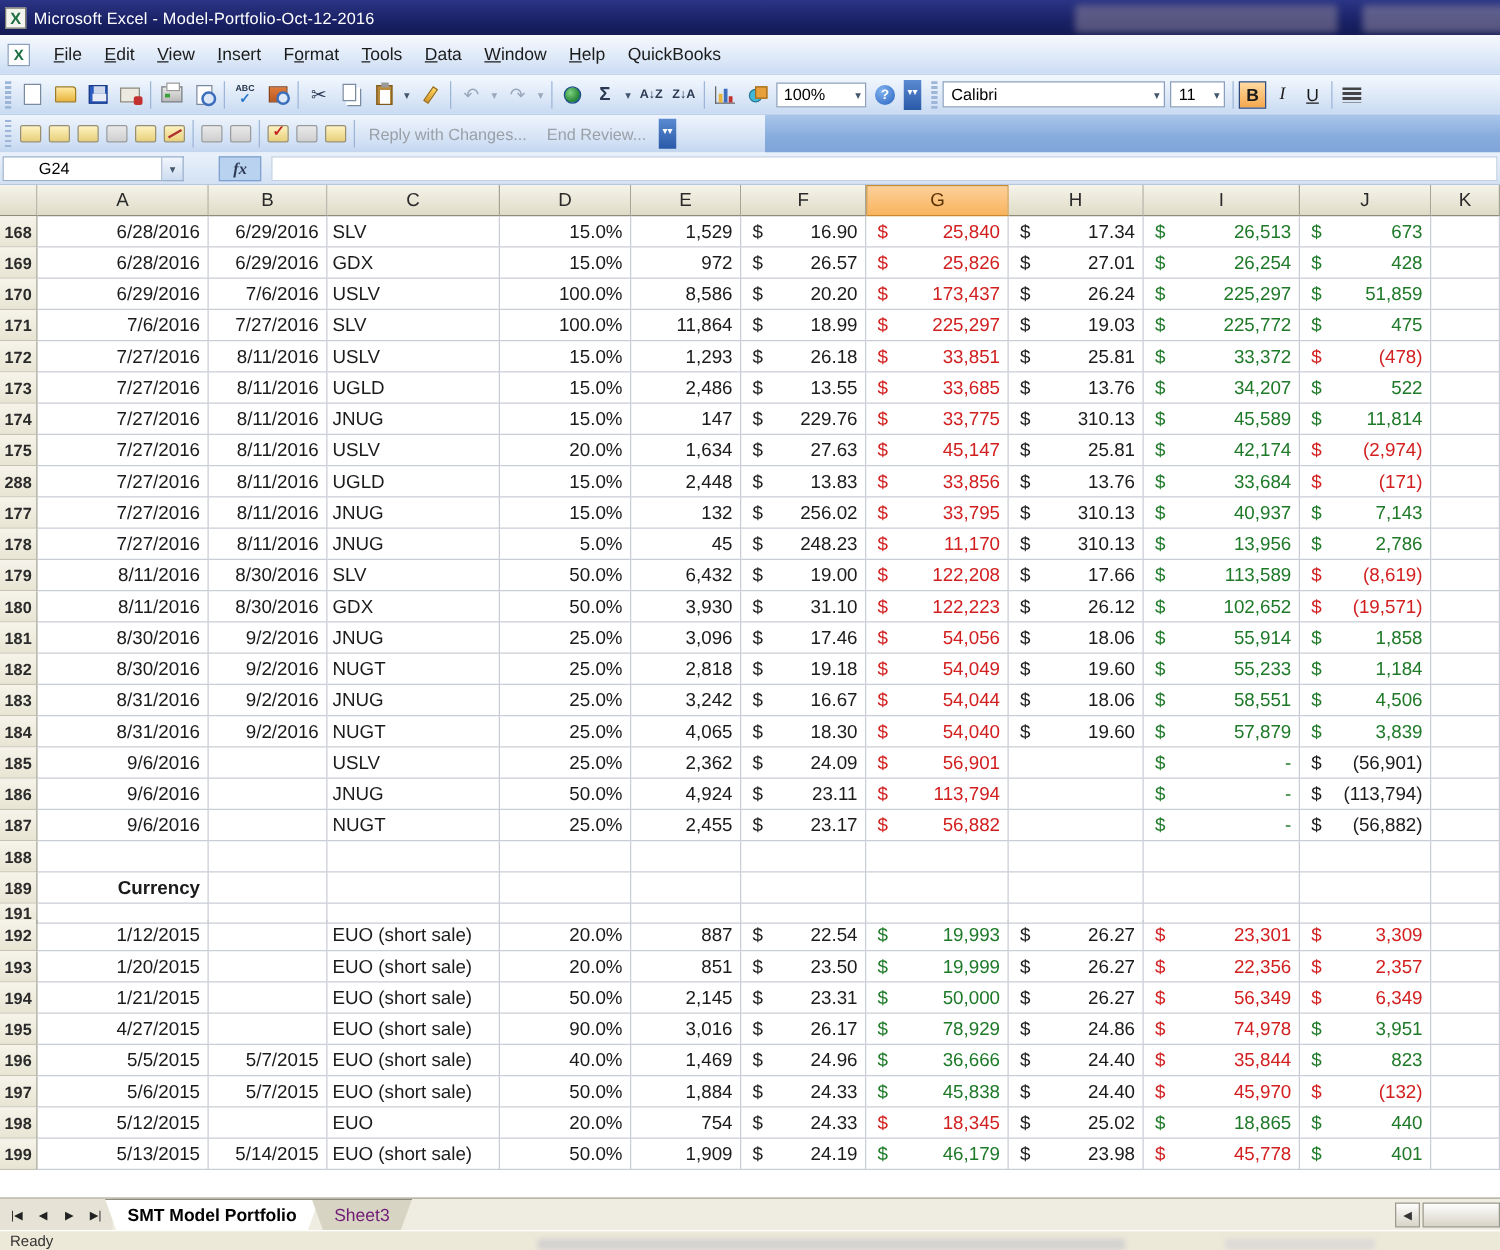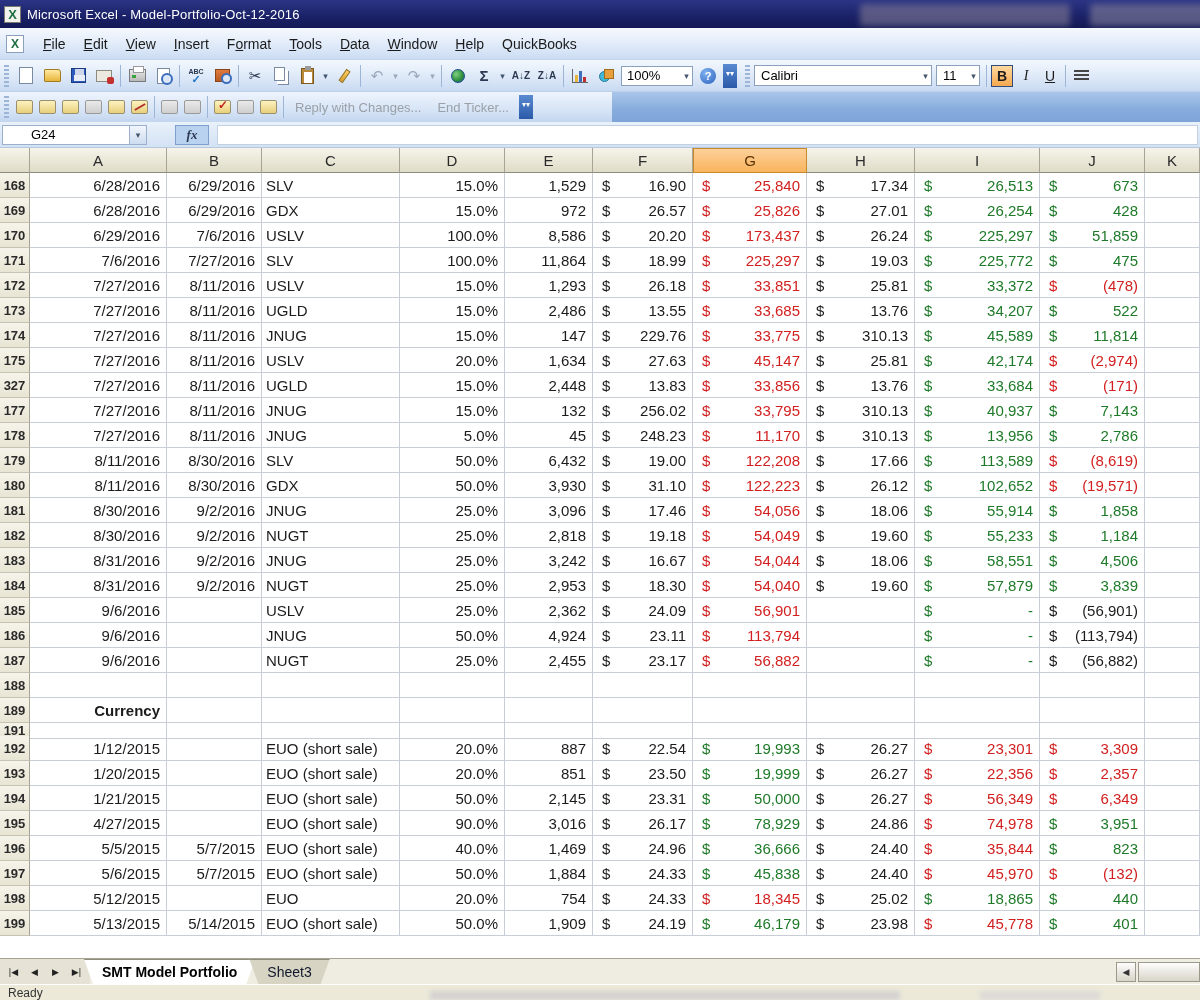--- a/index.html
+++ b/index.html
@@ -125,21 +125,21 @@
   .grid-row { height:25px; }
   .grid-row.small { height:13px; }
 
   
   .tabbar { position:absolute; top:958px; left:0; width:1200px; height:26px;
     background:#efede2; border-top:1px solid #a6a494; display:flex; align-items:stretch; }
   .nav-btns { display:flex; align-items:center; padding:0 4px; gap:2px; background:#e6e3d6; }
   .nav-btn { width:19px; height:18px; font-size:9px; color:#222; display:flex; align-items:center; justify-content:center; }
   .sheet-tab { clip-path:polygon(0 0,100% 0,calc(100% - 9px) 100%,9px 100%);
     padding:0 18px; display:flex; align-items:center; font-size:14px; margin-left:-6px;
-    background:#d8d4c4; color:#0f172a; border-top:1px solid #8e8c7c; }
+    background:#d8d4c4; color:#701a75; border-top:1px solid #8e8c7c; }
   .sheet-tab.active { background:#fff; font-weight:bold; color:#000; }
   .hscroll { margin-left:auto; display:flex; align-items:center; }
   .hs-btn { width:20px; height:20px; background:linear-gradient(#fdfdfd,#d8d4c8);
     border:1px solid #9a9a8c; font-size:9px; display:flex; align-items:center; justify-content:center; color:#333; margin-right:2px; }
   .hs-thumb { width:62px; height:20px; background:linear-gradient(#fdfdfd,#d8d4c8); border:1px solid #9a9a8c; }
 
   
   .statusbar { position:absolute; top:984px; left:0; width:1200px; height:16px;
     background:#ece9d8; border-top:1px solid #fff; font-size:12px; color:#333; }
   .statusbar .ready { position:absolute; left:8px; top:1px; }
@@ -279,21 +279,21 @@
   <div class="rv-ic slash"></div>
   <div class="sep"></div>
   <div class="rv-ic gray"></div>
   <div class="rv-ic gray"></div>
   <div class="sep"></div>
   <div class="rv-ic check"></div>
   <div class="rv-ic gray"></div>
   <div class="rv-ic"></div>
   <div class="sep"></div>
   <span class="rv-label">Reply with Changes...</span>
-  <span class="rv-label">End Ticker...</span>
+  <span class="rv-label">End Review...</span>
   <div class="chevron-btn" style="position:relative;z-index:2">▾▾</div>
 </div>
 
 <div class="formulabar">
   <div class="name-box">G24</div>
   <div class="name-drop">
       <span class="caret">▾</span>
     </div>
   <div class="fx-btn">fx</div>
   <div class="formula-area"></div>
@@ -541,21 +541,21 @@
           <span class="dollar">$</span>
           <span>42,174</span>
         </div>
         <div class="cell money" style="color: rgb(210, 32, 32);">
           <span class="dollar">$</span>
           <span>(2,974)</span>
         </div>
         <div class="cell"></div>
       </div>
       <div class="grid-row">
-        <div class="row-num">327</div>
+        <div class="row-num">288</div>
         <div class="cell right">7/27/2016</div>
         <div class="cell right">8/11/2016</div>
         <div class="cell left">UGLD</div>
         <div class="cell right">15.0%</div>
         <div class="cell right">2,448</div>
         <div class="cell money" style="color: rgb(28, 28, 28);">
           <span class="dollar">$</span>
           <span>13.83</span>
         </div>
         <div class="cell money" style="color: rgb(210, 32, 32);">
@@ -778,21 +778,21 @@
           <span>4,506</span>
         </div>
         <div class="cell"></div>
       </div>
       <div class="grid-row">
         <div class="row-num">184</div>
         <div class="cell right">8/31/2016</div>
         <div class="cell right">9/2/2016</div>
         <div class="cell left">NUGT</div>
         <div class="cell right">25.0%</div>
-        <div class="cell right">2,953</div>
+        <div class="cell right">4,065</div>
         <div class="cell money" style="color: rgb(28, 28, 28);">
           <span class="dollar">$</span>
           <span>18.30</span>
         </div>
         <div class="cell money" style="color: rgb(210, 32, 32);">
           <span class="dollar">$</span>
           <span>54,040</span>
         </div>
         <div class="cell money" style="color: rgb(28, 28, 28);">
           <span class="dollar">$</span>

